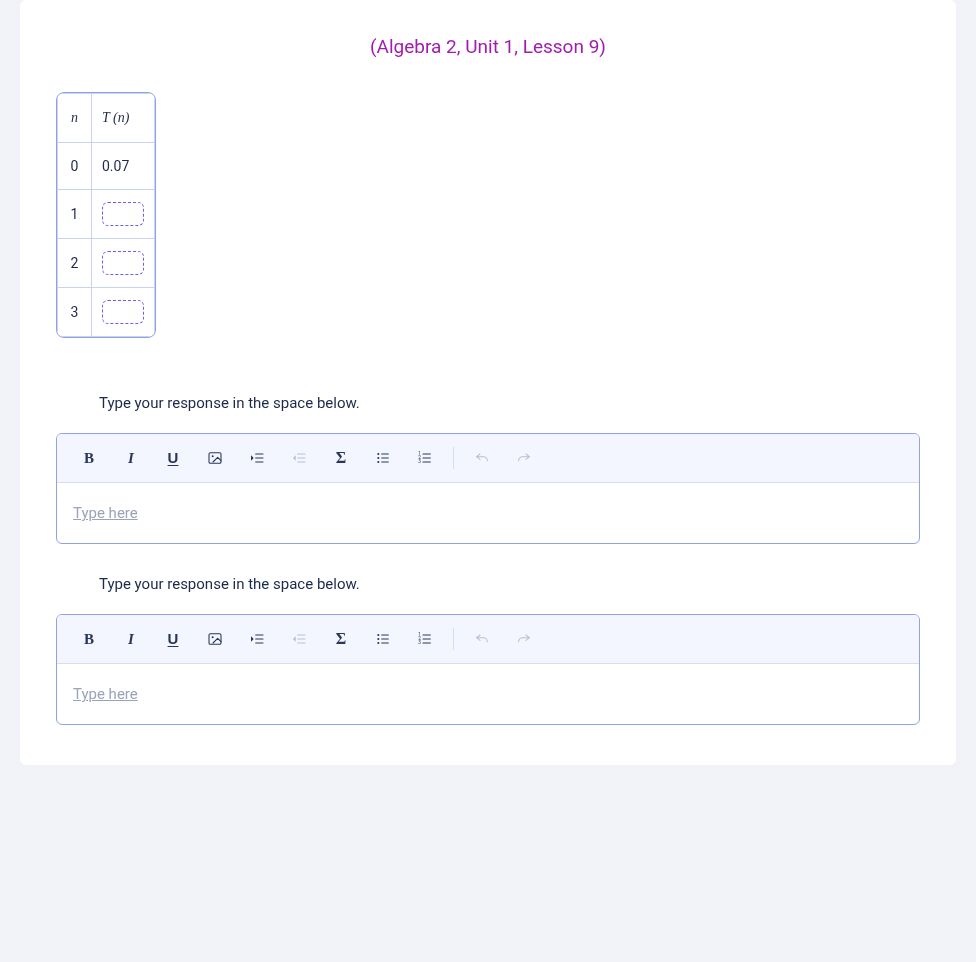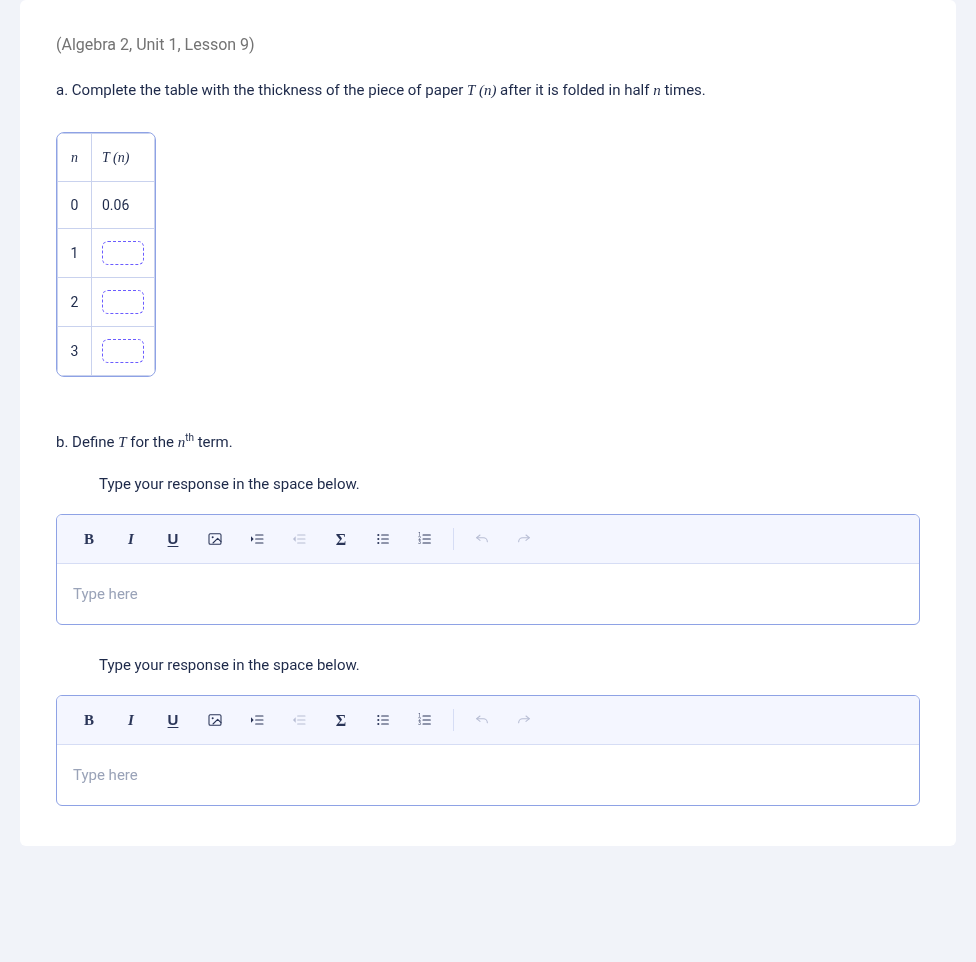--- a/index.html
+++ b/index.html
@@ -12,23 +12,24 @@
     line-height: 1.6;
   }
   .card {
     background: #fff;
     border-radius: 6px;
     max-width: 936px;
     margin: 0 auto;
     padding: 32px 36px 40px 36px;
   }
   .meta {
-    font-size: 16px;
-    color: #737373;
+    font-size: 19px;
+    color: #a21caf;
     margin-bottom: 20px;
+    text-align: center;
   }
   .prompt { margin-bottom: 20px; }
   .math { font-family: "Georgia", "Times New Roman", serif; font-style: italic; }
   sup.th { font-size: 10px; vertical-align: super; }
   .table-wrap {
     display: inline-block;
     border: 1px solid #8ea2e5;
     border-radius: 8px;
     overflow: hidden;
     margin: 10px 0 30px 0;
@@ -88,53 +89,51 @@
     height: 22px;
     background: #d6ddf5;
     margin: 0 6px;
   }
   .editor-body {
     padding: 18px 16px;
     min-height: 54px;
     color: #9aa3b8;
     font-size: 15px;
     outline: none;
+    text-decoration: underline;
   }
   .bold-glyph { font-weight: 800; font-family: Georgia, serif; }
   .italic-glyph { font-style: italic; font-weight: 700; font-family: Georgia, serif; }
   .under-glyph { font-weight: 700; text-decoration: underline; text-underline-offset: 2px; font-family: Arial, sans-serif; }
   .sigma-glyph { font-weight: 700; font-family: Georgia, serif; font-size: 16px; }
   .stroke { fill: none; stroke: currentColor; stroke-width: 1.6; stroke-linecap: round; stroke-linejoin: round; }
   .fill { fill: currentColor; }
 </style>
 </head>
 <body>
 
 <div class="card">
 
   <p class="meta">(Algebra 2, Unit 1, Lesson 9)</p>
 
 
-  <p class="prompt">
-    <span>a. Complete the table with the thickness of the piece of paper </span><span class="math">T (n)</span><span> after it is folded in half </span><span class="math">n</span><span> times.</span>
-  </p>
 
 
   <div class="table-wrap">
     <table>
       <thead>
         <tr>
           <th><span class="math">n</span></th>
           <th><span class="math">T (n)</span></th>
         </tr>
       </thead>
       <tbody>
         <tr>
           <td>0</td>
-          <td>0.06</td>
+          <td>0.07</td>
         </tr>
         <tr>
           <td>1</td>
           <td>
               <div class="cell-input"></div>
             </td>
         </tr>
         <tr>
           <td>2</td>
           <td>
@@ -145,23 +144,20 @@
           <td>3</td>
           <td>
               <div class="cell-input"></div>
             </td>
         </tr>
       </tbody>
     </table>
   </div>
 
   <div class="section-b">
-    <p class="section-label">
-      <span>b. Define </span><span class="math">T</span><span> for the </span><span class="math">n</span><sup class="th">th</sup><span> term.</span>
-    </p>
     <p class="hint">Type your response in the space below.</p>
 
     <div class="editor">
       <div class="toolbar">
         <div class="t-btn">
             <span class="bold-glyph">B</span>
           </div>
         <div class="t-btn">
             <span class="italic-glyph">I</span>
           </div>

